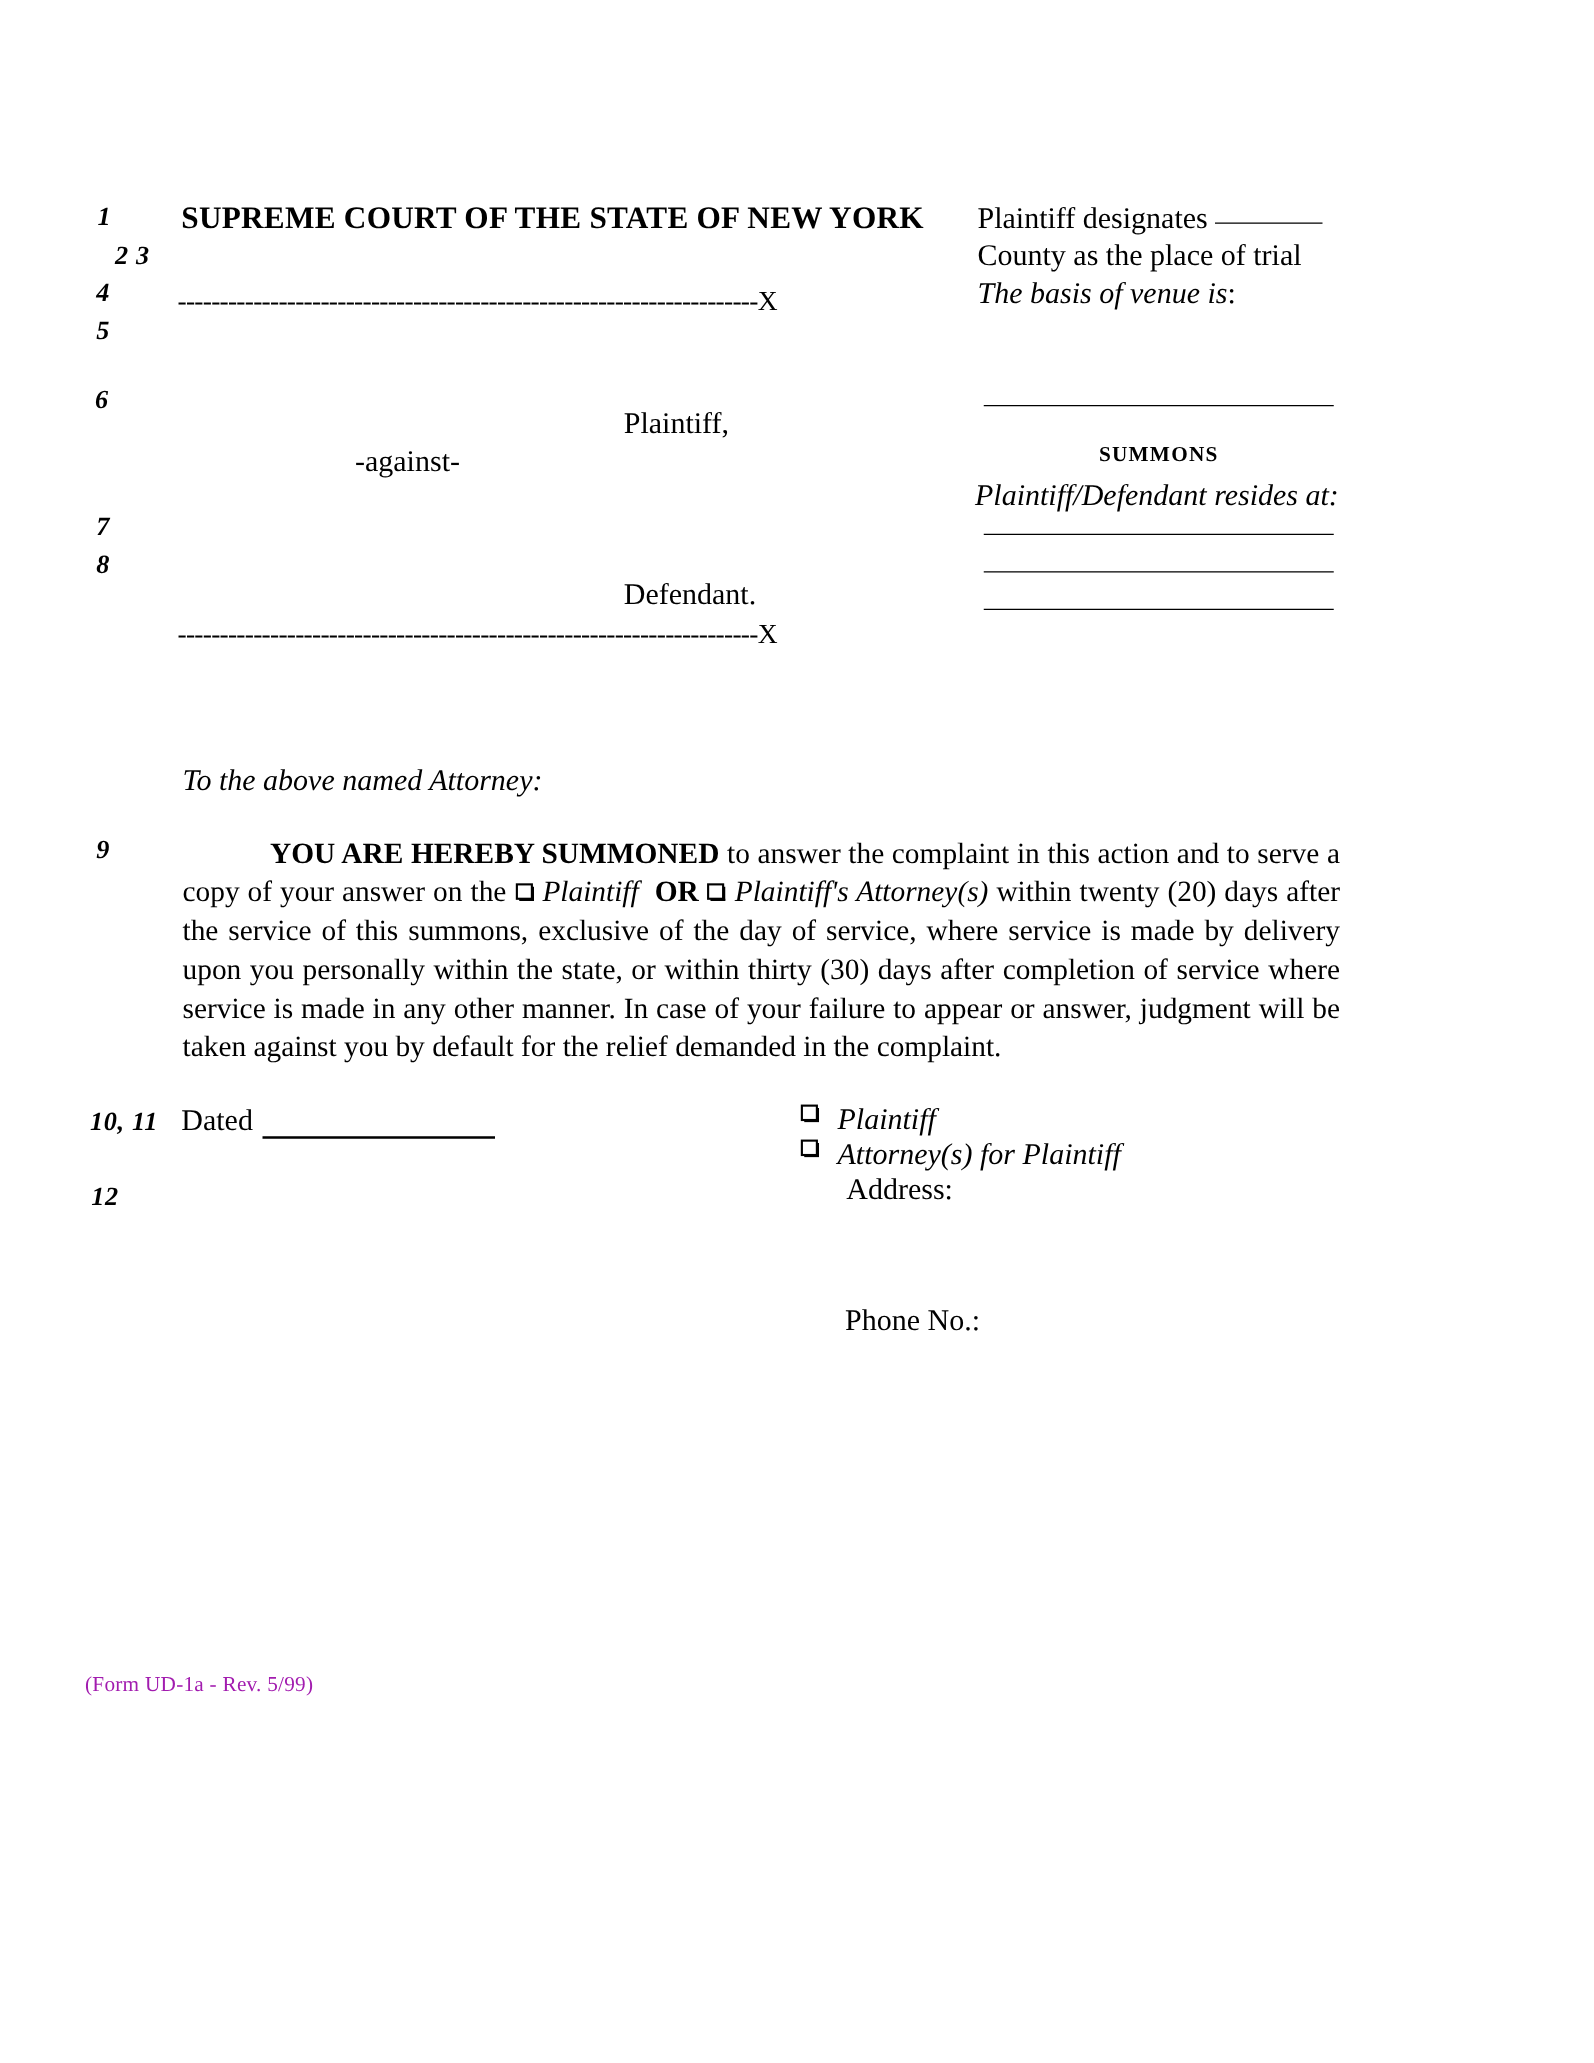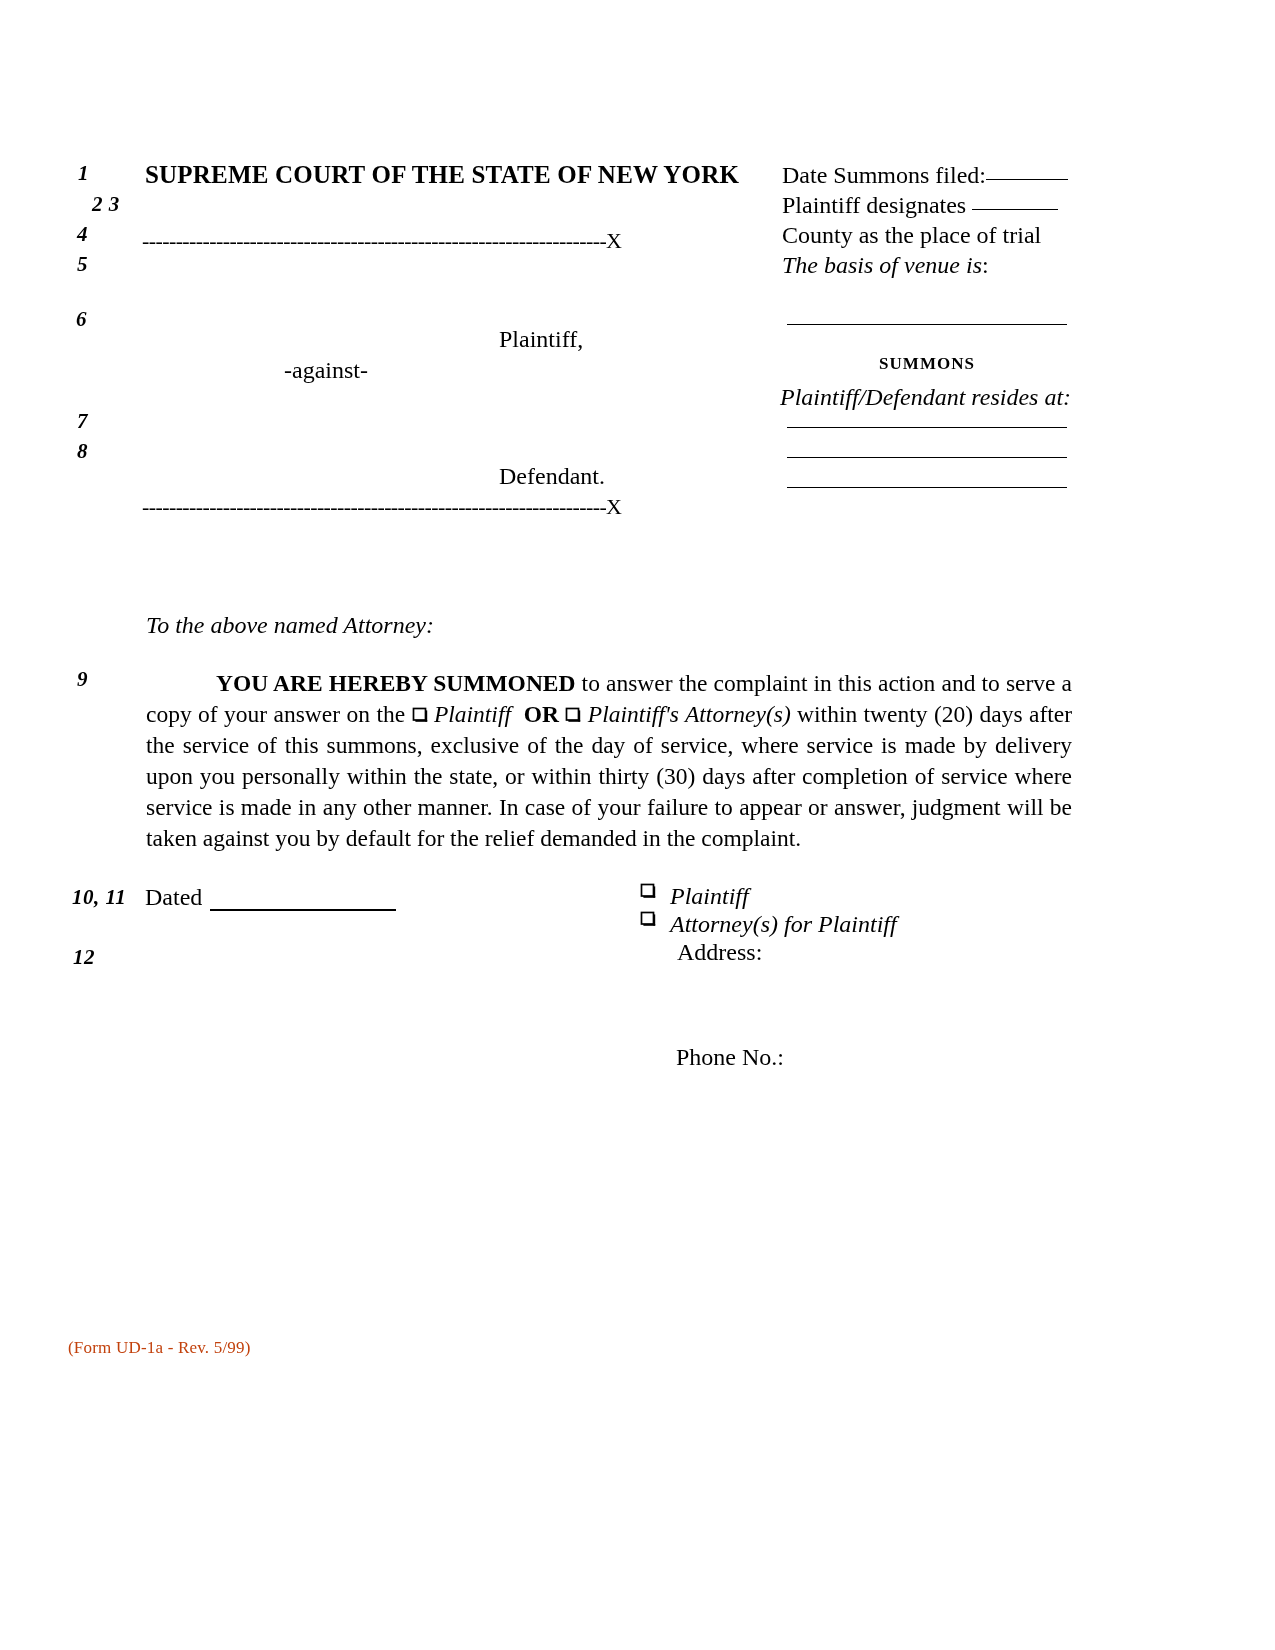--- a/index.html
+++ b/index.html
@@ -225,21 +225,21 @@
     top: 1044px;
     font-size: 24px;
   }
 
   
   .footer {
     position: absolute;
     left: 68px;
     top: 1338px;
     font-size: 17px;
-    color: #c2410c;
+    color: #a21caf;
     letter-spacing: 0.2px;
   }
 </style>
 </head>
 <body>
 
 <div class="page">
 
   <div class="lineno" style="left: 78px; top: 161px;">1</div>
   <div class="lineno" style="left: 92px; top: 192px;">2 3</div>
@@ -257,21 +257,20 @@
 
   <div class="dashrow" style="top:228px;">---------------------------------------------------------------------X</div>
 
   <div class="cap-plaintiff">Plaintiff,</div>
   <div class="cap-against">-against-</div>
   <div class="cap-defendant">Defendant.</div>
 
   <div class="dashrow" style="top:494px;">---------------------------------------------------------------------X</div>
 
   <div class="rcol">
-    <span class="r-line"><span>Date Summons filed:</span><span class="rule rule-date"></span></span>
     <span class="r-line"><span>Plaintiff designates</span>&nbsp;<span class="rule rule-des"></span></span>
     <span class="r-line">County as the place of trial</span>
     <span class="r-line"><span class="venue-italic">The basis of venue is</span><span>:</span></span>
   </div>
 
   <div class="long-rule" style="top:324px;"></div>
 
   <div class="summons-word">SUMMONS</div>
   <div class="resides">Plaintiff/Defendant resides at:</div>
 

